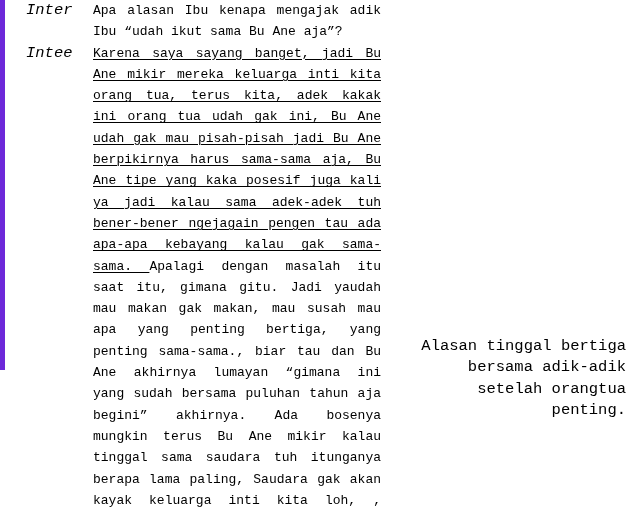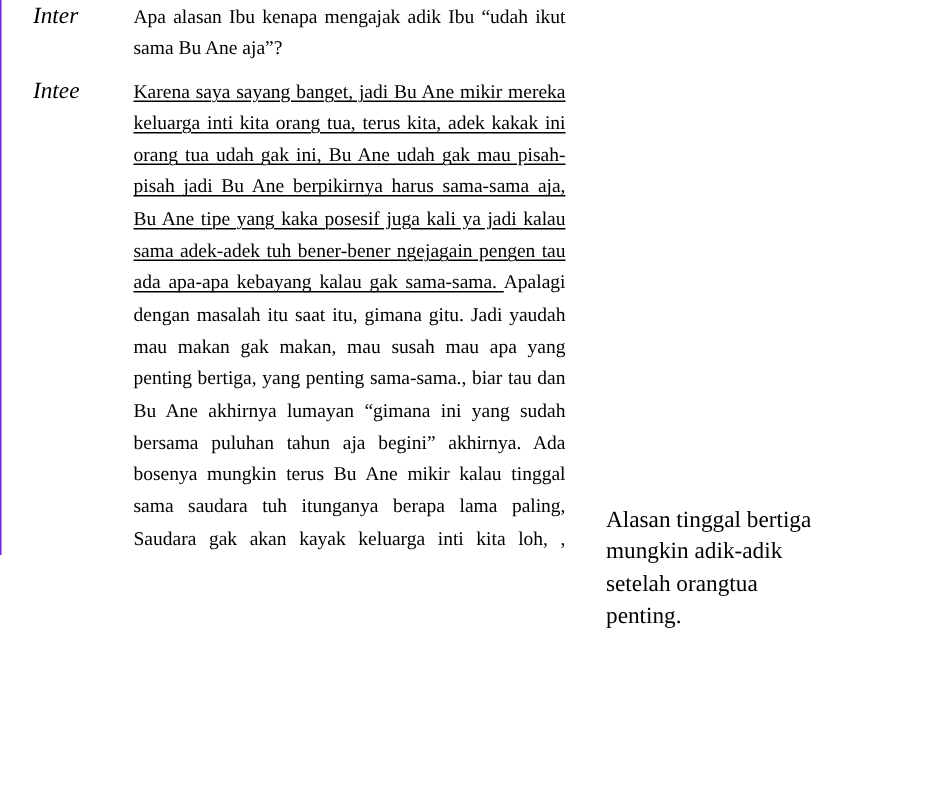--- a/index.html
+++ b/index.html
@@ -14,21 +14,22 @@
     overflow: hidden;
     font-family: "Liberation Serif", "DejaVu Serif", serif;
     color: #000000;
   }
 
   #page {
     position: relative;
     width: 627px;
     height: 370px;
     box-sizing: border-box;
-    border-left: 1px solid #6d28d9;
+    border-left: 5px solid #6d28d9;
+    font-family: Liberation Mono, monospace;
   }
 
   .transcript-table {
     width: 627px;
     border-collapse: collapse;
     table-layout: fixed;
   }
 
   .transcript-table td {
     vertical-align: top;
@@ -76,21 +77,21 @@
     text-align: center;
     font-size: 15.5px;
     line-height: 21.3px;
     padding-top: 336px;
     padding-left: 6px;
     padding-right: 6px;
   }
 
   .theme-note {
     display: block;
-    text-align: left;
+    text-align: right;
   }
 </style>
 </head>
 <body>
 
 <div id="page">
 
   <table class="transcript-table">
     <tbody>
 
@@ -100,21 +101,21 @@
         </td>
         <td class="col-utterance">
           <div class="utterance last-ragged">
             <span class="plain">Apa alasan Ibu kenapa mengajak adik Ibu “udah ikut sama Bu Ane aja”?</span>
           </div>
         </td>
         <td class="col-gap"></td>
         <td class="col-theme" rowspan="2">
           <div class="theme-cell">
             <span class="theme-note">Alasan tinggal bertiga</span>
-            <span class="theme-note">mungkin adik-adik</span>
+            <span class="theme-note">bersama adik-adik</span>
             <span class="theme-note">setelah orangtua</span>
             <span class="theme-note">penting.</span>
           </div>
         </td>
       </tr>
 
       <tr>
         <td class="col-speaker">
           <div class="speaker-label">Intee</div>
         </td>

